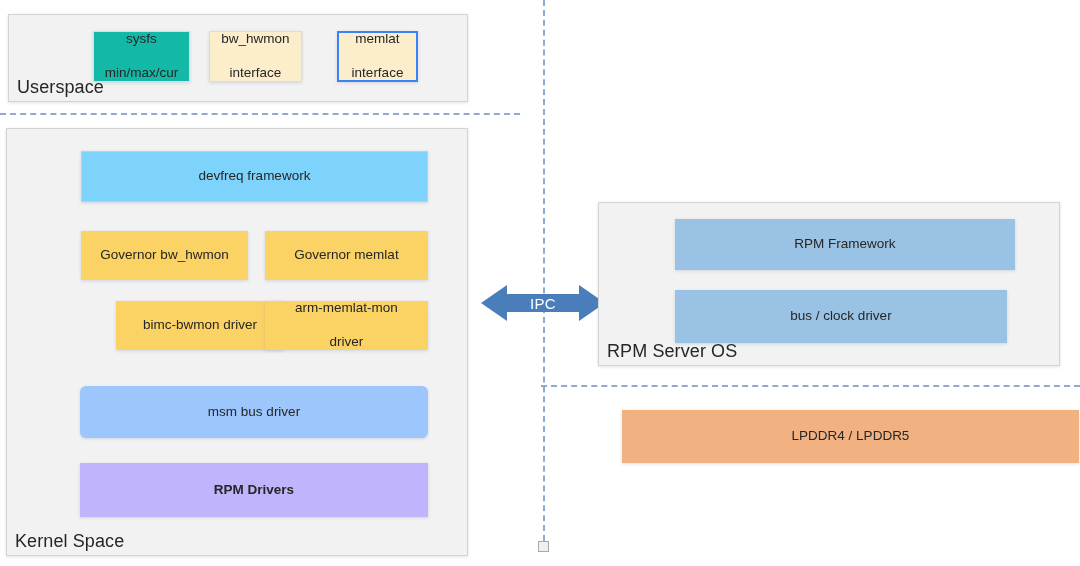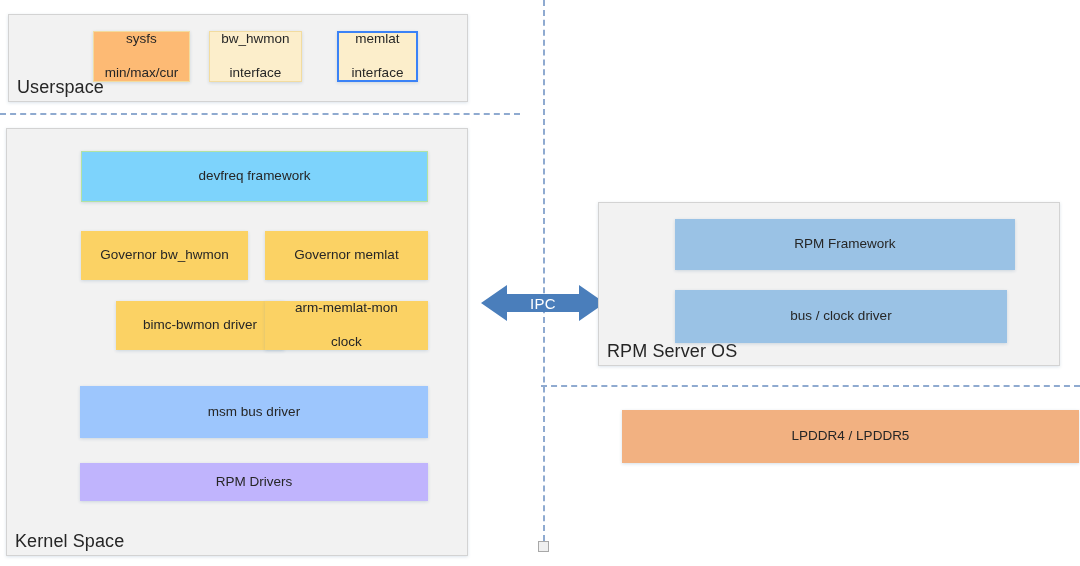--- a/index.html
+++ b/index.html
@@ -85,21 +85,21 @@
 </style>
 </head>
 <body>
 
 <div id="canvas">
 
   <div class="panel" style="left:8px;top:14px;width:460px;height:88px;">
     <div class="panel-label">Userspace</div>
   </div>
 
-  <div class="blk" style="left:93px;top:31px;width:97px;height:51px;background:#fdba74;border:1px solid #f2dca0;">
+  <div class="blk" style="left:93px;top:31px;width:97px;height:51px;background:#14b8a6;border:1px solid #f2dca0;">
     <span><span>sysfs</span><br>
       <span>min/max/cur</span></span>
   </div>
 
   <div class="blk" style="left:209px;top:31px;width:93px;height:51px;background:#fceecb;border:1px solid #f2dca0;">
     <span><span>bw_hwmon</span><br>
       <span>interface</span></span>
   </div>
 
   <div class="blk" style="left:337px;top:31px;width:81px;height:51px;background:#fceecb;border:2px solid #3b82f6;">
@@ -124,28 +124,28 @@
   <div class="blk" style="left:265px;top:231px;width:163px;height:49px;background:#fbd264;">
     <span>Governor memlat</span>
   </div>
 
   <div class="blk" style="left:80px;top:301px;width:168px;height:49px;background:#fbd264;margin-left:36px;">
     <span>bimc-bwmon driver</span>
   </div>
 
   <div class="blk" style="left:265px;top:301px;width:163px;height:49px;background:#fbd264;">
     <span><span>arm-memlat-mon</span><br>
-      <span>clock</span></span>
+      <span>driver</span></span>
   </div>
 
-  <div class="blk" style="left:80px;top:386px;width:348px;height:52px;background:#9dc6fd;">
+  <div class="blk" style="left:80px;top:386px;width:348px;height:52px;background:#9dc6fd;border-radius:6px;">
     <span>msm bus driver</span>
   </div>
 
-  <div class="blk" style="left:80px;top:463px;width:348px;height:38px;background:#c0b4fd;">
+  <div class="blk" style="left:80px;top:463px;width:348px;height:54px;background:#c0b4fd;font-weight:bold;">
     <span>RPM Drivers</span>
   </div>
 
   <div class="vdash" style="left:543px;top:0px;height:541px;"></div>
   <div class="handle" style="left:538px;top:541px;"></div>
 
   <div class="ipc-wrap" style="left:481px;top:283px;width:124px;height:40px;">
     <svg width="124" height="40" viewBox="0 0 124 40">
       <polygon points="0,20 26,2 26,11 98,11 98,2 124,20 98,38 98,29 26,29 26,38" fill="#4a7ebb"></polygon>
     </svg>

